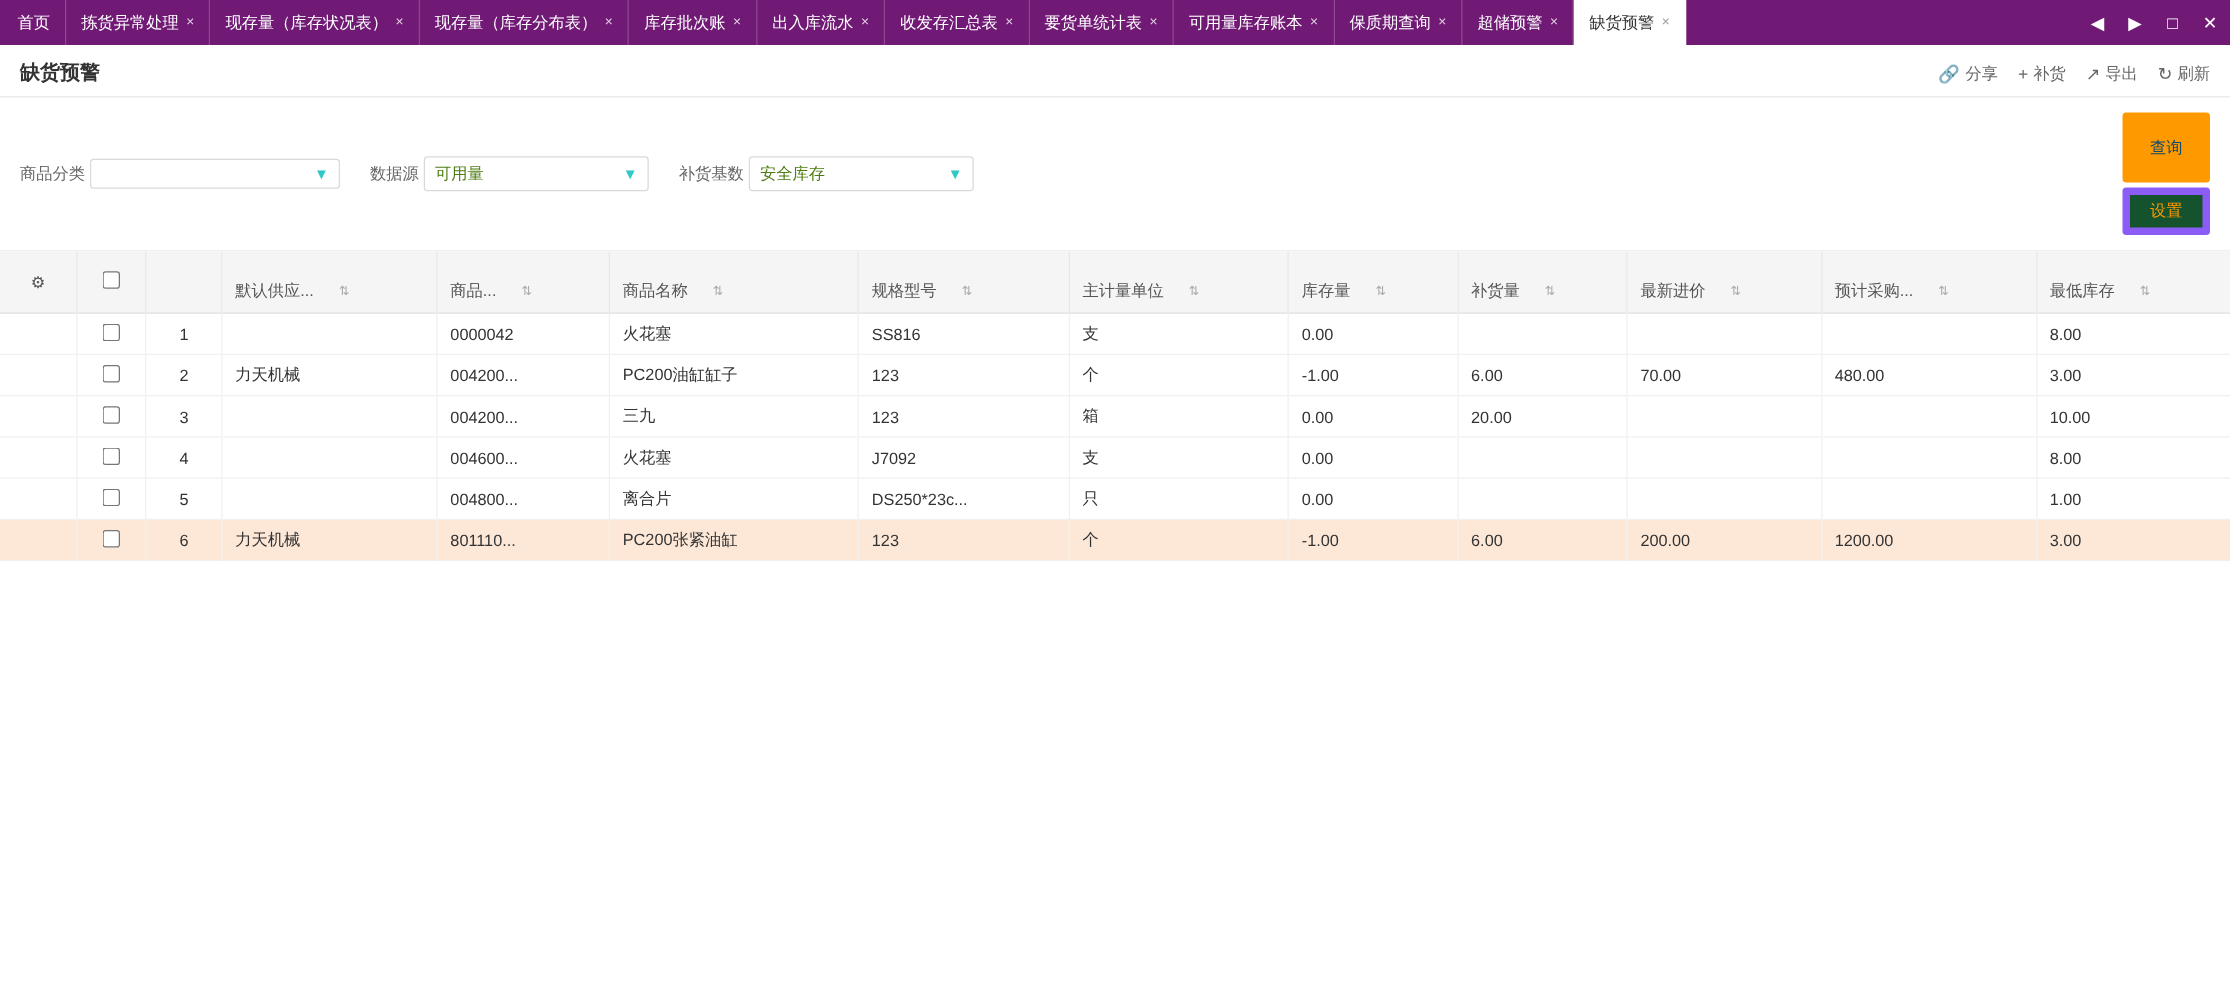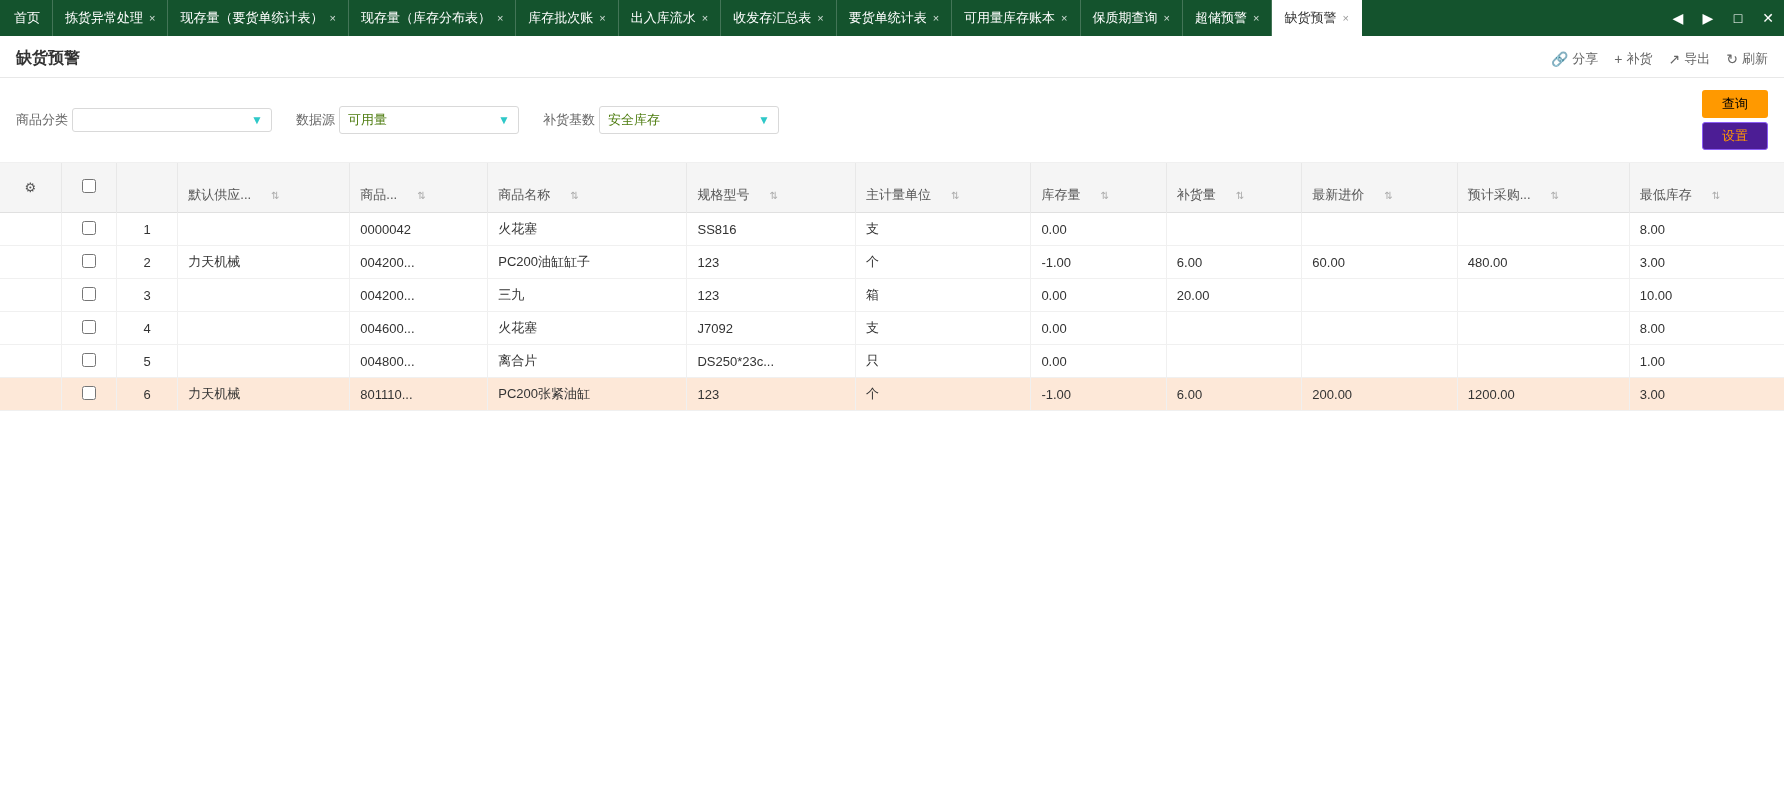--- a/index.html
+++ b/index.html
@@ -2,21 +2,21 @@
 <html><head>
   <meta charset="utf-8">
   <style>
     * { box-sizing: border-box; margin: 0; padding: 0; }
     body { font-family: "Microsoft YaHei", Arial, sans-serif; font-size: 13px; background: #f5f5f5; color: #333; }
 
     
     .tab-bar {
       display: flex;
       align-items: center;
-      background: #14532d;
+      background: #701a75;
       height: 36px;
       overflow: hidden;
       padding: 0 2px;
     }
     .tab-item {
       display: flex;
       align-items: center;
       height: 36px;
       padding: 0 12px;
       color: #fff;
@@ -132,31 +132,31 @@
     .filter-select-medium { min-width: 180px; }
 
     .filter-actions {
       margin-left: auto;
       display: flex;
       flex-direction: column;
       gap: 4px;
     }
     .btn-query {
       background: #f90;
-      color: #000000;
+      color: #0c4a6e;
       border: none;
       border-radius: 3px;
-      padding: 5px 20px;
+      padding: 19px 20px;
       cursor: pointer;
       font-size: 13px;
     }
     .btn-settings {
-      background: #4c1d95;
+      background: #14532d;
       color: #f90;
-      border: 1px solid #8b5cf6;
+      border: 6px solid #8b5cf6;
       border-radius: 3px;
       padding: 4px 16px;
       cursor: pointer;
       font-size: 13px;
     }
 
     
     .table-container {
       padding: 0;
       overflow-x: auto;
@@ -242,21 +242,21 @@
 
 <div class="tab-bar">
   <div class="tab-item">
     <span>首页</span>
   </div>
   <div class="tab-item">
     <span>拣货异常处理</span>
     <span class="tab-close">×</span>
   </div>
   <div class="tab-item">
-    <span>现存量（要货单统计表）</span>
+    <span>现存量（库存状况表）</span>
     <span class="tab-close">×</span>
   </div>
   <div class="tab-item">
     <span>现存量（库存分布表）</span>
     <span class="tab-close">×</span>
   </div>
   <div class="tab-item">
     <span>库存批次账</span>
     <span class="tab-close">×</span>
   </div>
@@ -449,21 +449,21 @@
       <input type="checkbox" class="row-checkbox" style="">
     </td>
     <td class="td-center col-num">2</td>
     <td class="col-supplier">力天机械</td>
     <td class="col-code">004200...</td>
     <td class="col-name">PC200油缸缸子</td>
     <td class="col-spec">123</td>
     <td class="col-unit">个</td>
     <td class="td-num col-stock">-1.00</td>
     <td class="td-num col-replenish">6.00</td>
-    <td class="td-num col-latest-price">60.00</td>
+    <td class="td-num col-latest-price">70.00</td>
     <td class="td-num col-est-purchase">480.00</td>
     <td class="td-num col-min-stock">3.00</td>
   </tr>
           <tr>
     <td class="td-center"></td>
     <td class="td-center">
       <input type="checkbox" class="row-checkbox" style="">
     </td>
     <td class="td-center col-num">3</td>
     <td class="col-supplier"></td>

